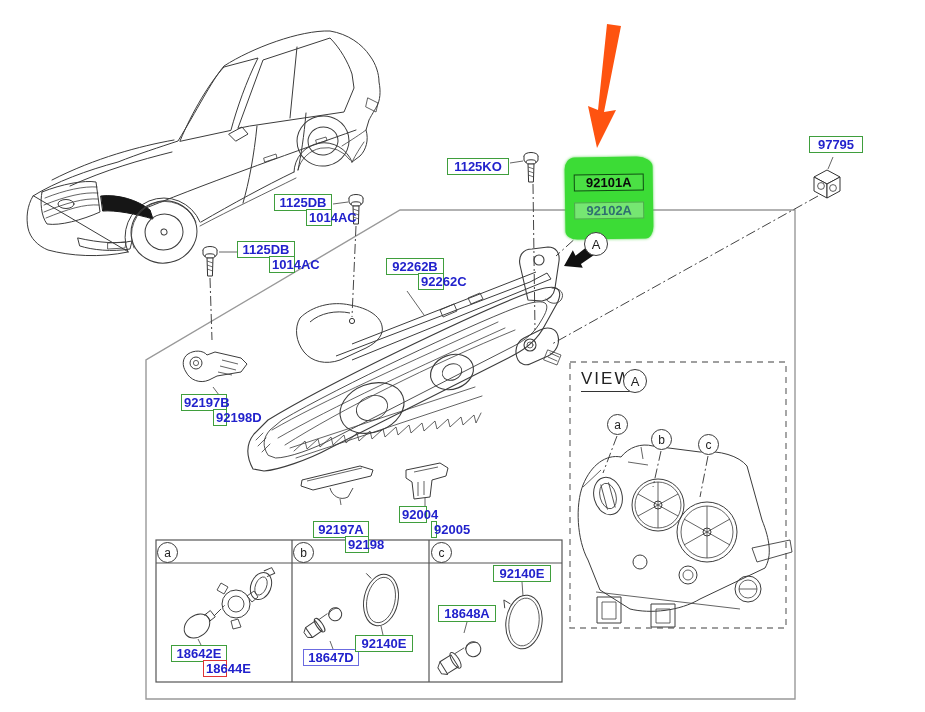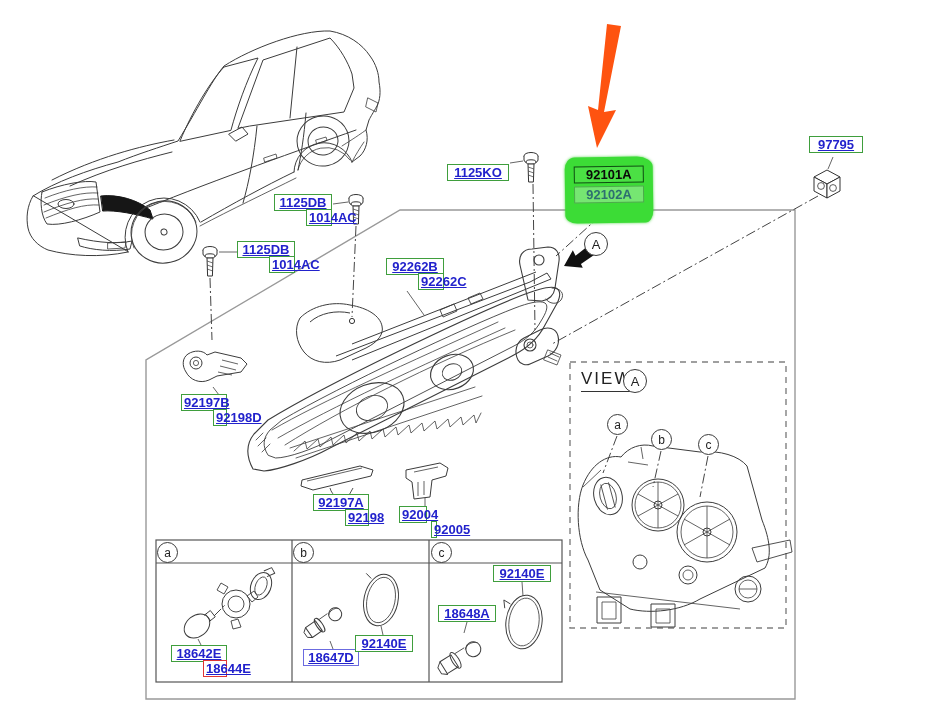--- a/index.html
+++ b/index.html
@@ -2,30 +2,30 @@
 <html><head>
 <meta charset="utf-8">
 <style>
   html,body{margin:0;padding:0;background:#fff;}
   #stage{position:relative;width:925px;height:712px;background:#fff;overflow:hidden;
          font-family:"Liberation Sans",sans-serif;}
   #lineart{position:absolute;left:0;top:0;z-index:1;}
   
   .plabel{position:absolute;z-index:3;text-align:center;}
   .prow{background:#fff;border:1.6px solid #3f9e3d;color:#2222cc;
-        font:700 13px/15px "Liberation Sans",sans-serif;padding:0 2px;height:15px;text-decoration:underline;}
+        font:700 13px/15px "Liberation Sans",sans-serif;padding:0 2px;height:15px;}
   .prow + .prow{margin-top:-1.6px;margin-left:32px;}
   .b-green{border-color:#3f9e3d;}
   .b-blue{border-color:#6b6be0;}
   .b-red{border-color:#e03434;}
   
   .hl-wrap{position:absolute;z-index:3;width:88px;padding:5px 0 4px;
            background:#3cdc36;border-radius:10px 16px 8px 12px/12px 10px 12px 8px;
            transform:rotate(-0.8deg);box-shadow:0 0 3px rgba(60,210,50,.9);}
-  .hl-row1{margin:4px 9px;border:1.7px solid #0d4d10;color:#0a0a0a;background:rgba(120,235,110,.25);
+  .hl-row1{margin:12px 9px;border:1.7px solid #0d4d10;color:#0a0a0a;background:rgba(120,235,110,.25);
            font:700 13px/15px "Liberation Sans",sans-serif;text-align:center;height:15px;}
   .hl-row2{margin:-1px 9px 16px;border:1.6px solid rgba(13,80,16,.4);color:#2f6f70;
            background:rgba(255,255,255,.3);font:700 13px/15px "Liberation Sans",sans-serif;
            text-align:center;height:15px;}
   
   .circ{position:absolute;z-index:3;border:1.3px solid #3a3a3a;border-radius:50%;
         background:#fff;color:#222;display:flex;align-items:center;justify-content:center;
         font:400 12px "Liberation Sans",sans-serif;}
   .circ.small{width:19px;height:19px;}
   .circ.med{width:22px;height:22px;font-size:13px;}
@@ -292,21 +292,21 @@
       <path d="M-24,-7 h13 v14 h-13 z"></path>
           <ellipse cx="-10" cy="0" rx="3.5" ry="9"></ellipse>
       <path d="M-7,-6 h11" stroke-width="0.8"></path>
           <circle cx="11" cy="0" r="7.5"></circle>
           <path d="M4,-4 C8,-8 15,-7 18,-3" stroke-width="0.8"></path>
       <path d="M-24,-7 l-5,4 v7 l5,4" stroke-width="0.9"></path>
     </g>
   </g>
 </svg>
 
-<div class="plabel" style="left:447px;top:164px;width:62px">
+<div class="plabel" style="left:447px;top:158px;width:62px">
   <div class="prow b-green">1125KO</div>
 </div>
 
 <div class="hl-wrap" style="left:565px;top:157px">
   <div class="hl-row1">92101A</div>
   <div class="hl-row2">92102A</div>
 </div>
 
 <div class="plabel" style="left:809px;top:136px;width:54px">
   <div class="prow b-green">97795</div>
@@ -325,21 +325,21 @@
 <div class="plabel" style="left:386px;top:258px;width:58px">
   <div class="prow b-green">92262B</div>
   <div class="prow b-green">92262C</div>
 </div>
 
 <div class="plabel" style="left:181px;top:394px;width:46px">
   <div class="prow b-green">92197B</div>
   <div class="prow b-green">92198D</div>
 </div>
 
-<div class="plabel" style="left:313px;top:494px;width:56px">
+<div class="plabel" style="left:313px;top:521px;width:56px">
   <div class="prow b-green">92197A</div>
   <div class="prow b-green">92198</div>
 </div>
 
 <div class="plabel" style="left:399px;top:506px;width:28px">
   <div class="prow b-green">92004</div>
   <div class="prow b-green">92005</div>
 </div>
 
 <div class="plabel" style="left:171px;top:645px;width:56px">

